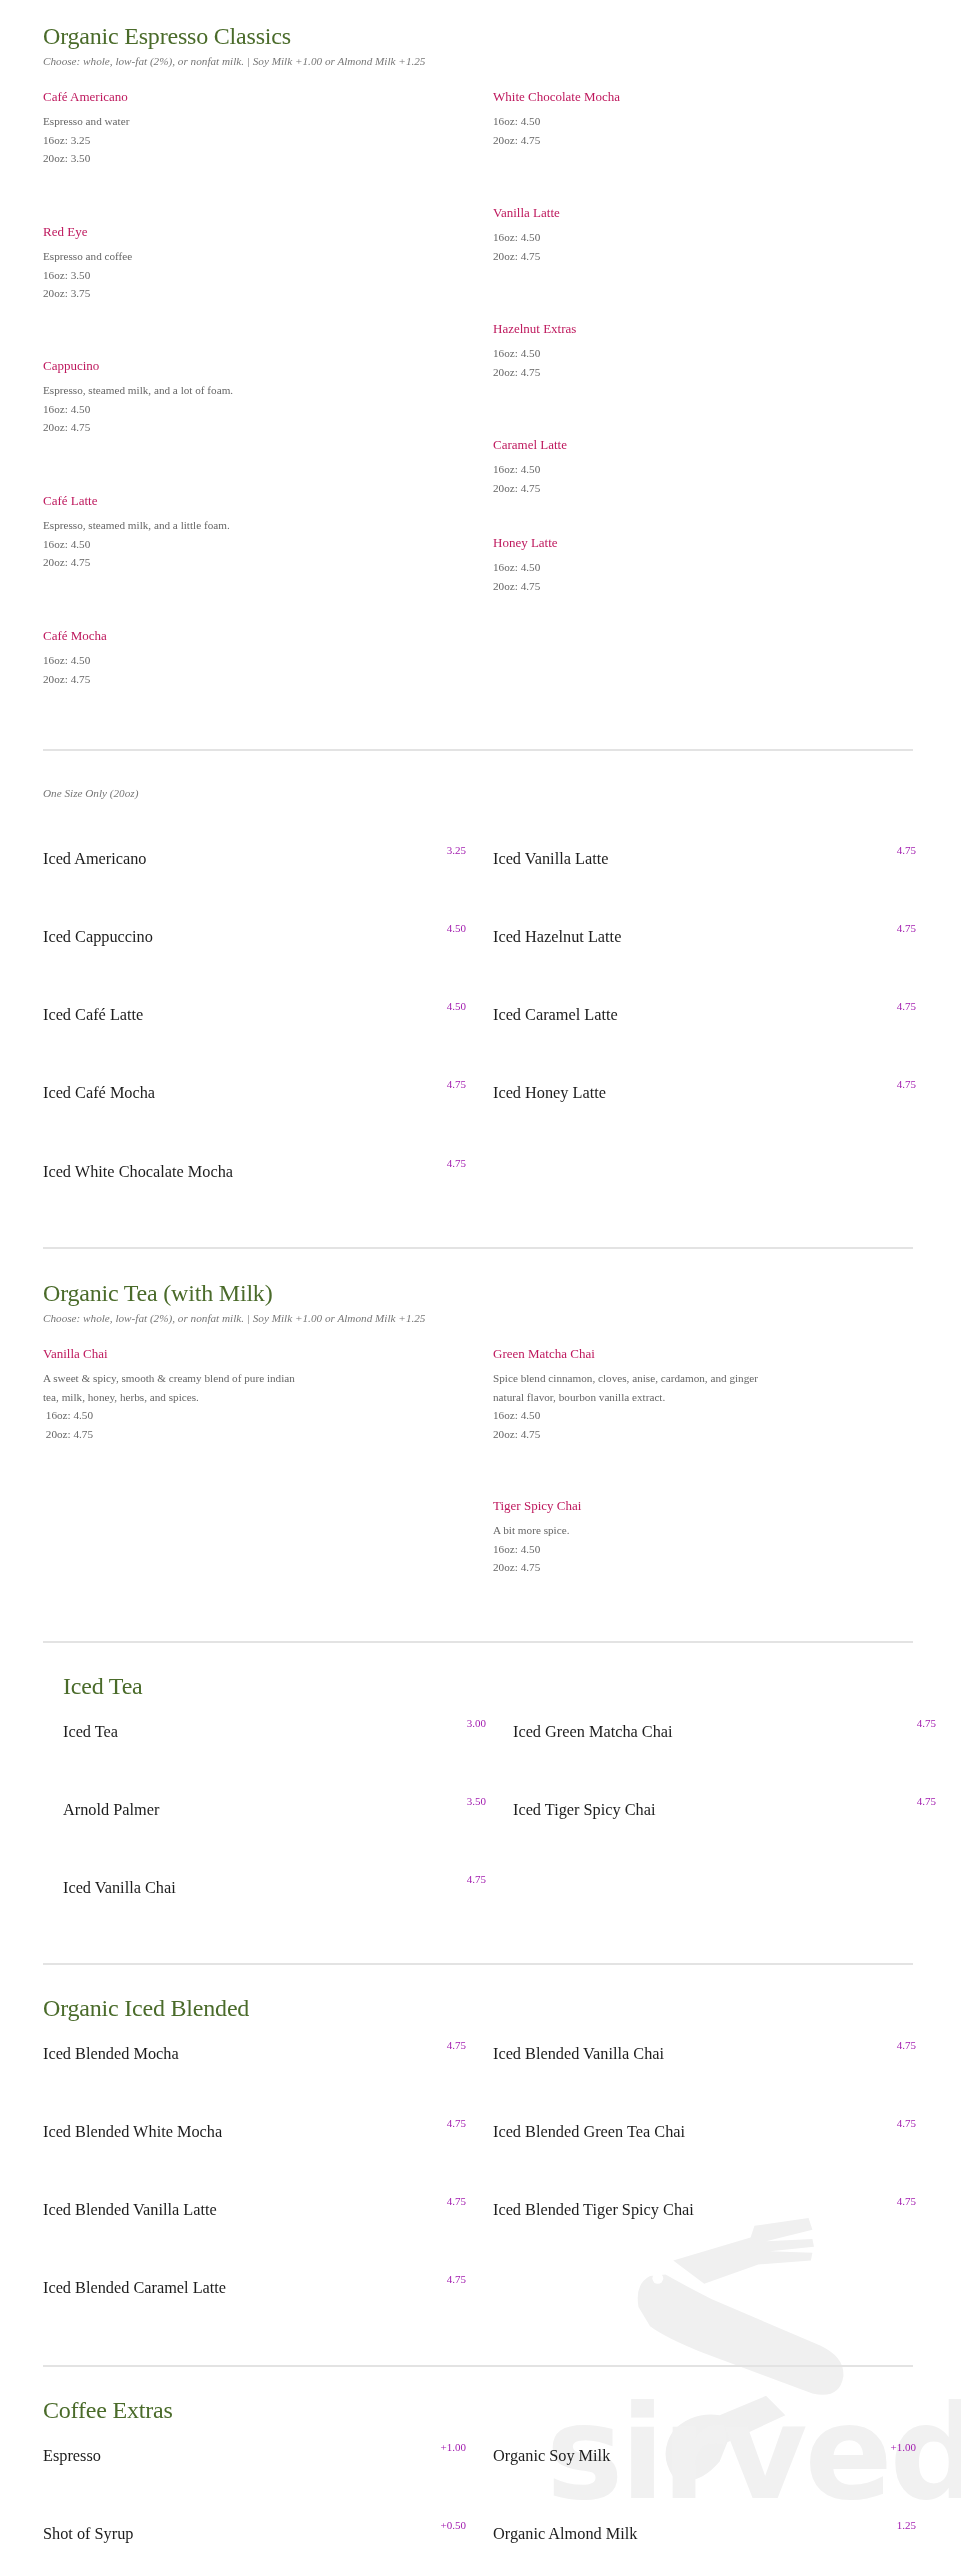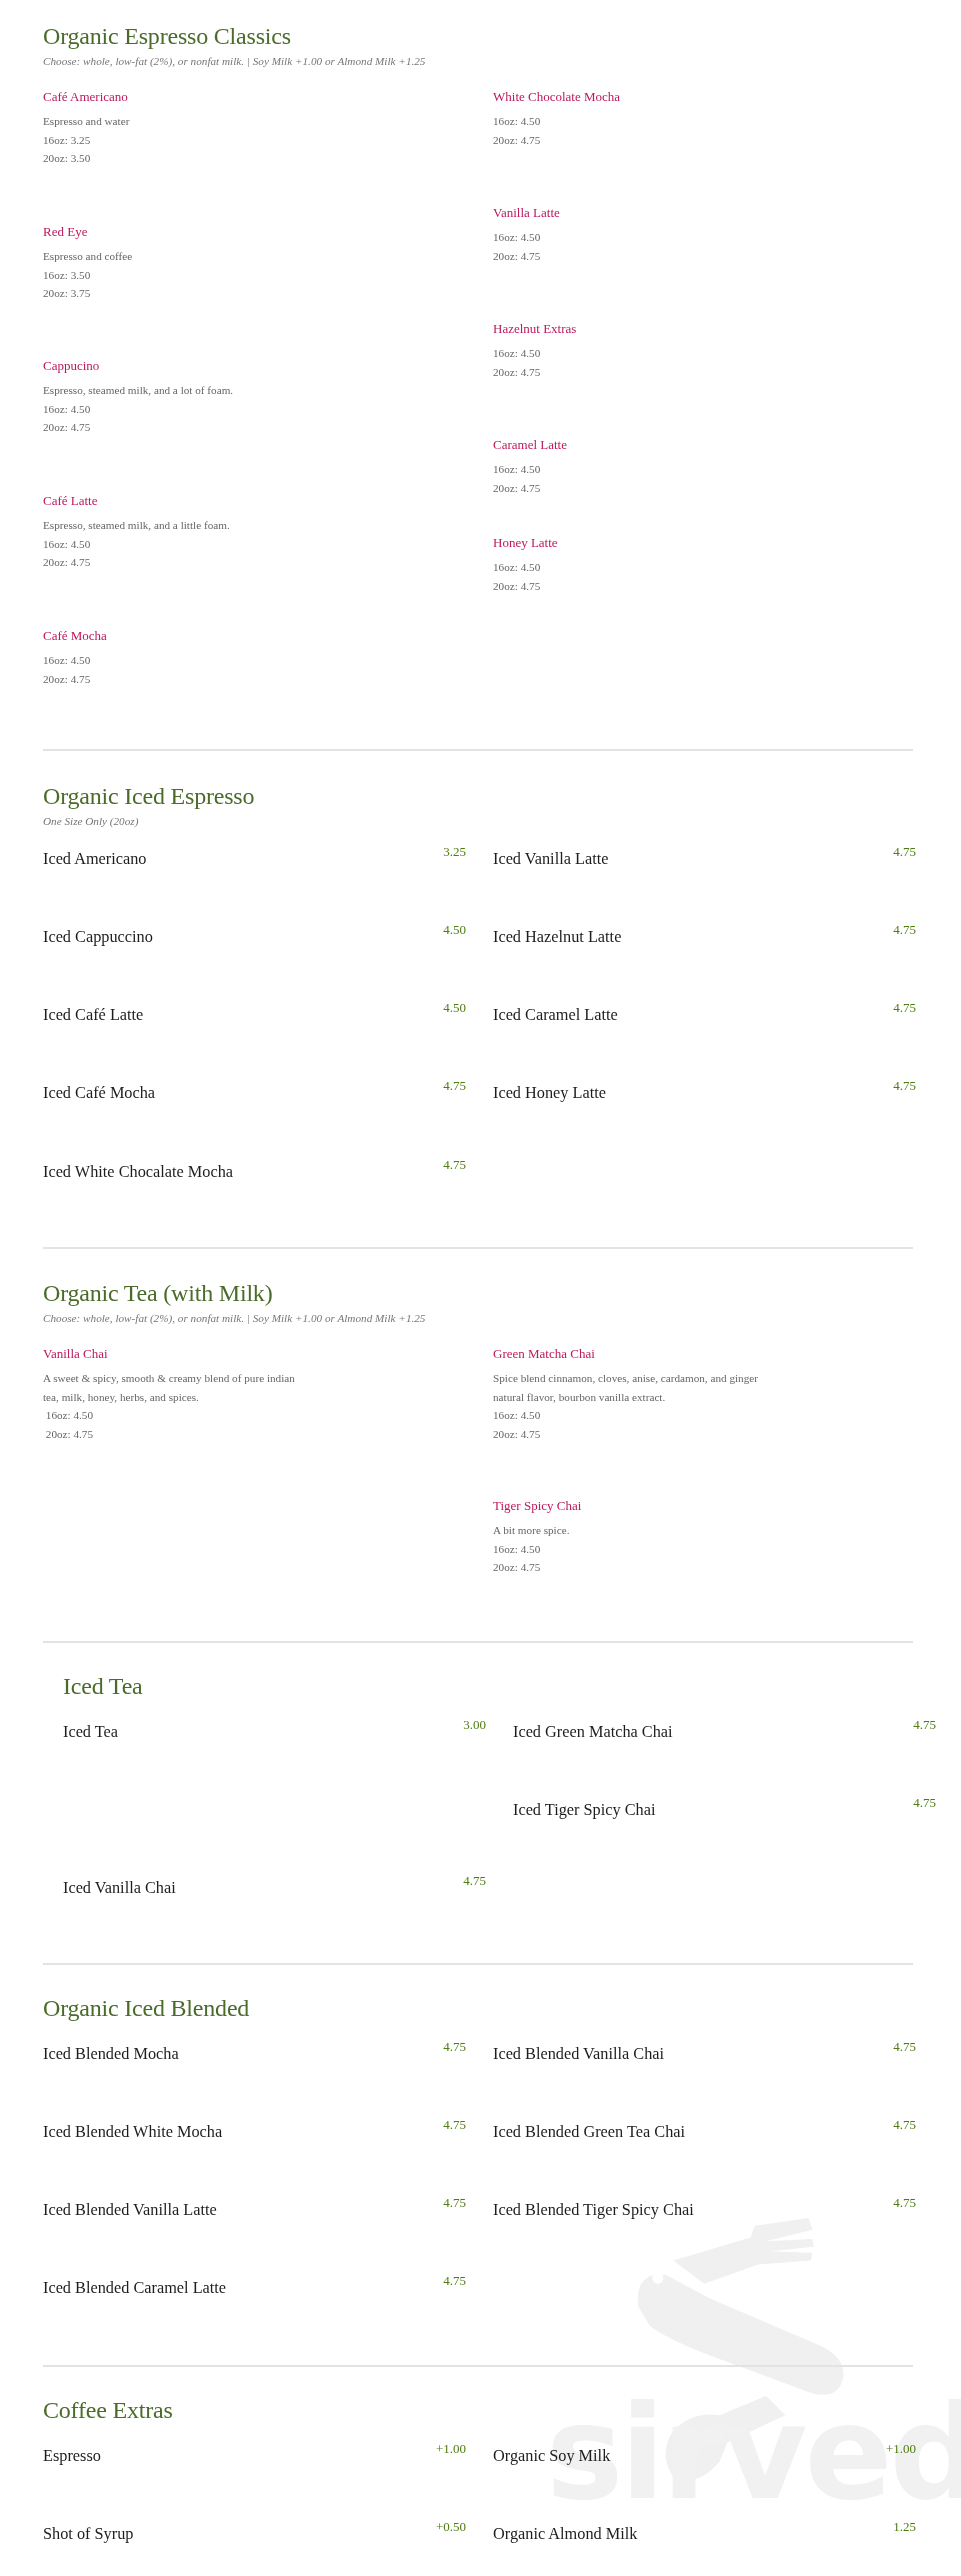--- a/index.html
+++ b/index.html
@@ -43,21 +43,21 @@
   .ditem-line { font-size: 11.2px; color: #666666; line-height: 18.6px; white-space: pre; }
   
   .pitem {
     position: absolute;
     width: 423px;
     display: flex;
     justify-content: space-between;
     align-items: flex-start;
   }
   .pitem-name { font-size: 16.3px; color: #1d1d1d; line-height: 1.2; padding-top: 4.6px; }
-  .pitem-price { font-size: 13px; color: #4d7c0f; line-height: 1.2; }
+  .pitem-price { font-size: 11px; color: #a21caf; line-height: 1.2; }
   
   .watermark {
     position: absolute;
     left: 619px;
     top: 2191px;
     width: 342px;
     height: 385px;
     pointer-events: none;
   }
   .wm-text {
@@ -173,21 +173,20 @@
           <div class="ditem-line">16oz: 4.50</div>
           <div class="ditem-line">20oz: 4.75</div>
         </div>
       </div>
     </div>
   </section>
 
   <div class="divider" style="top:749px;"></div>
 
   <section class="section" style="top:782px;">
-    <h2 class="section-title">Organic Iced Espresso</h2>
     <div class="section-note">One Size Only (20oz)</div>
     <div class="pitem" style="left:0; top:62px;">
       <span class="pitem-name">Iced Americano</span>
       <span class="pitem-price">3.25</span>
     </div>
     <div class="pitem" style="left:0; top:140px;">
       <span class="pitem-name">Iced Cappuccino</span>
       <span class="pitem-price">4.50</span>
     </div>
     <div class="pitem" style="left:0; top:218px;">
@@ -258,20 +257,24 @@
   </section>
 
   <div class="divider" style="top:1641px;"></div>
 
   <section class="section" style="top:1672px;margin-left:20px;">
     <h2 class="section-title">Iced Tea</h2>
     <div class="pitem" style="left:0; top:45px;">
       <span class="pitem-name">Iced Tea</span>
       <span class="pitem-price">3.00</span>
     </div>
+    <div class="pitem" style="left:0; top:123px;">
+      <span class="pitem-name">Arnold Palmer</span>
+      <span class="pitem-price">3.50</span>
+    </div>
     <div class="pitem" style="left:0; top:201px;">
       <span class="pitem-name">Iced Vanilla Chai</span>
       <span class="pitem-price">4.75</span>
     </div>
     <div class="pitem" style="left:450px; top:45px;">
       <span class="pitem-name">Iced Green Matcha Chai</span>
       <span class="pitem-price">4.75</span>
     </div>
     <div class="pitem" style="left:450px; top:123px;">
       <span class="pitem-name">Iced Tiger Spicy Chai</span>

